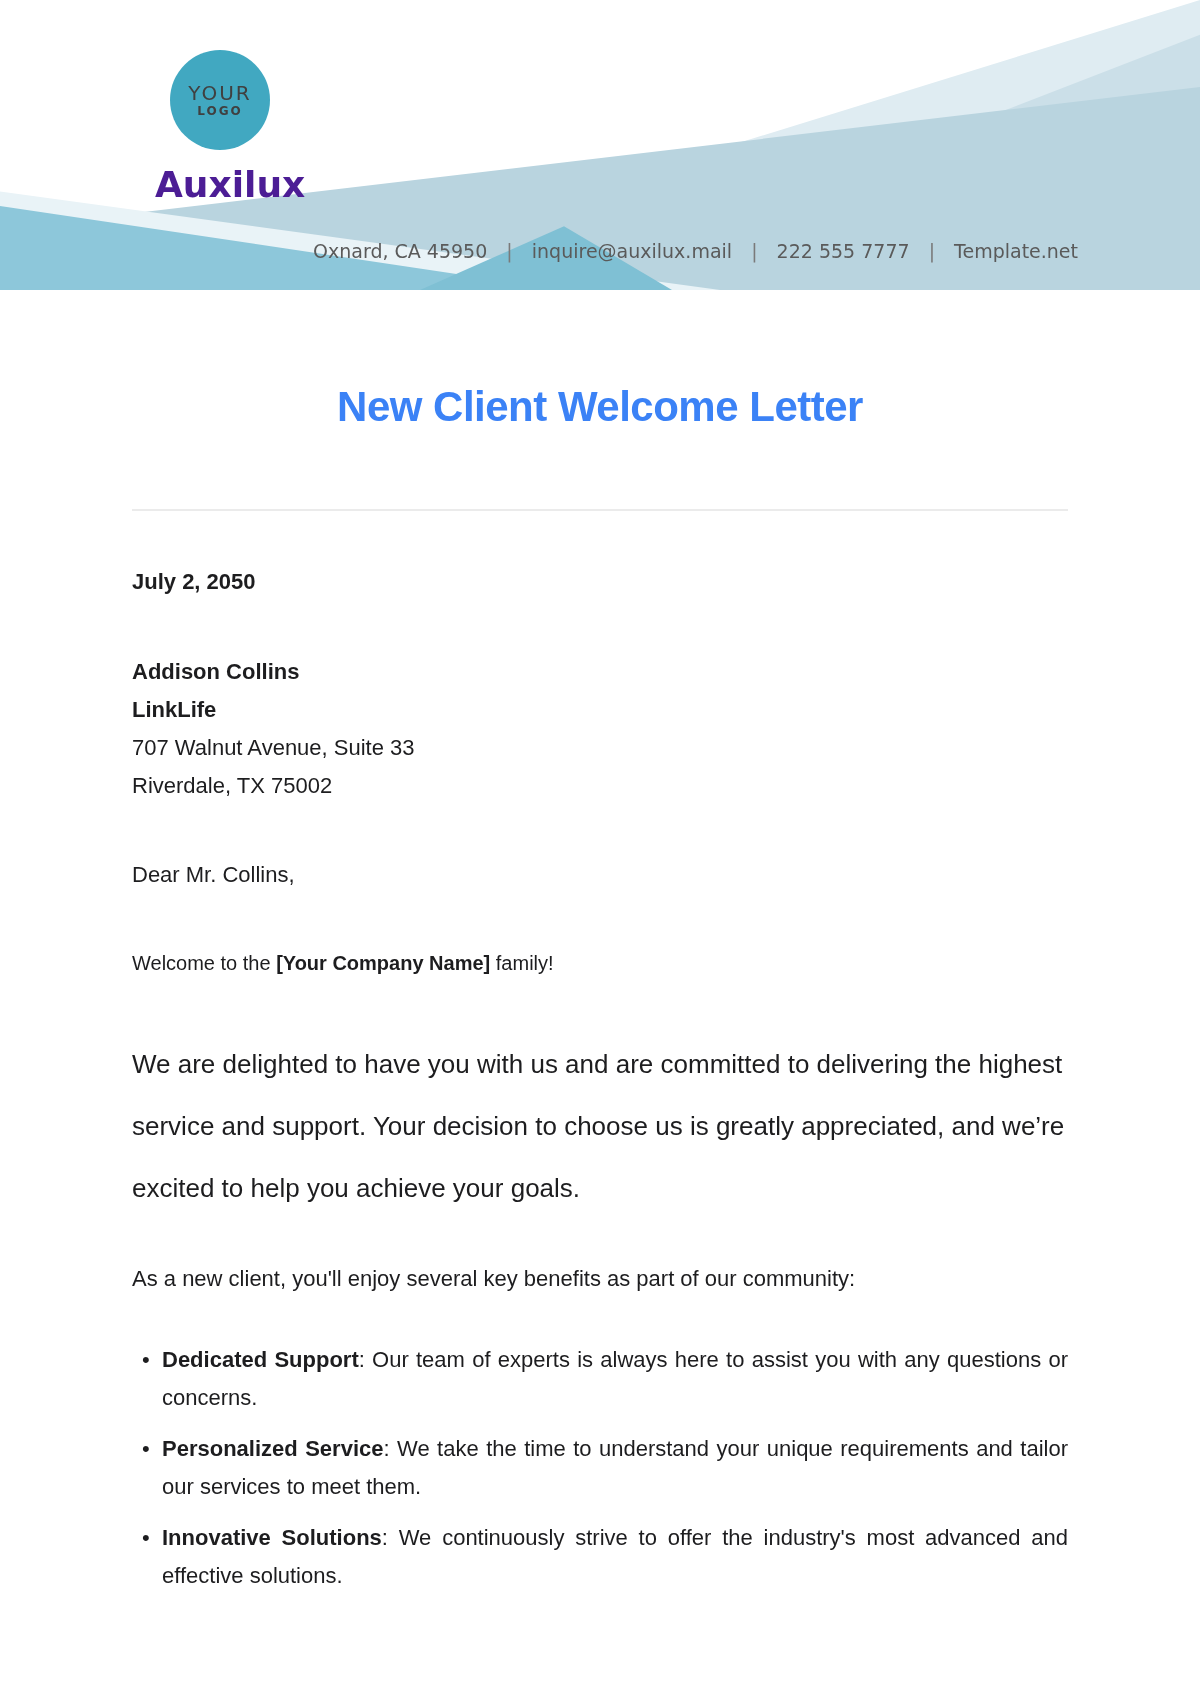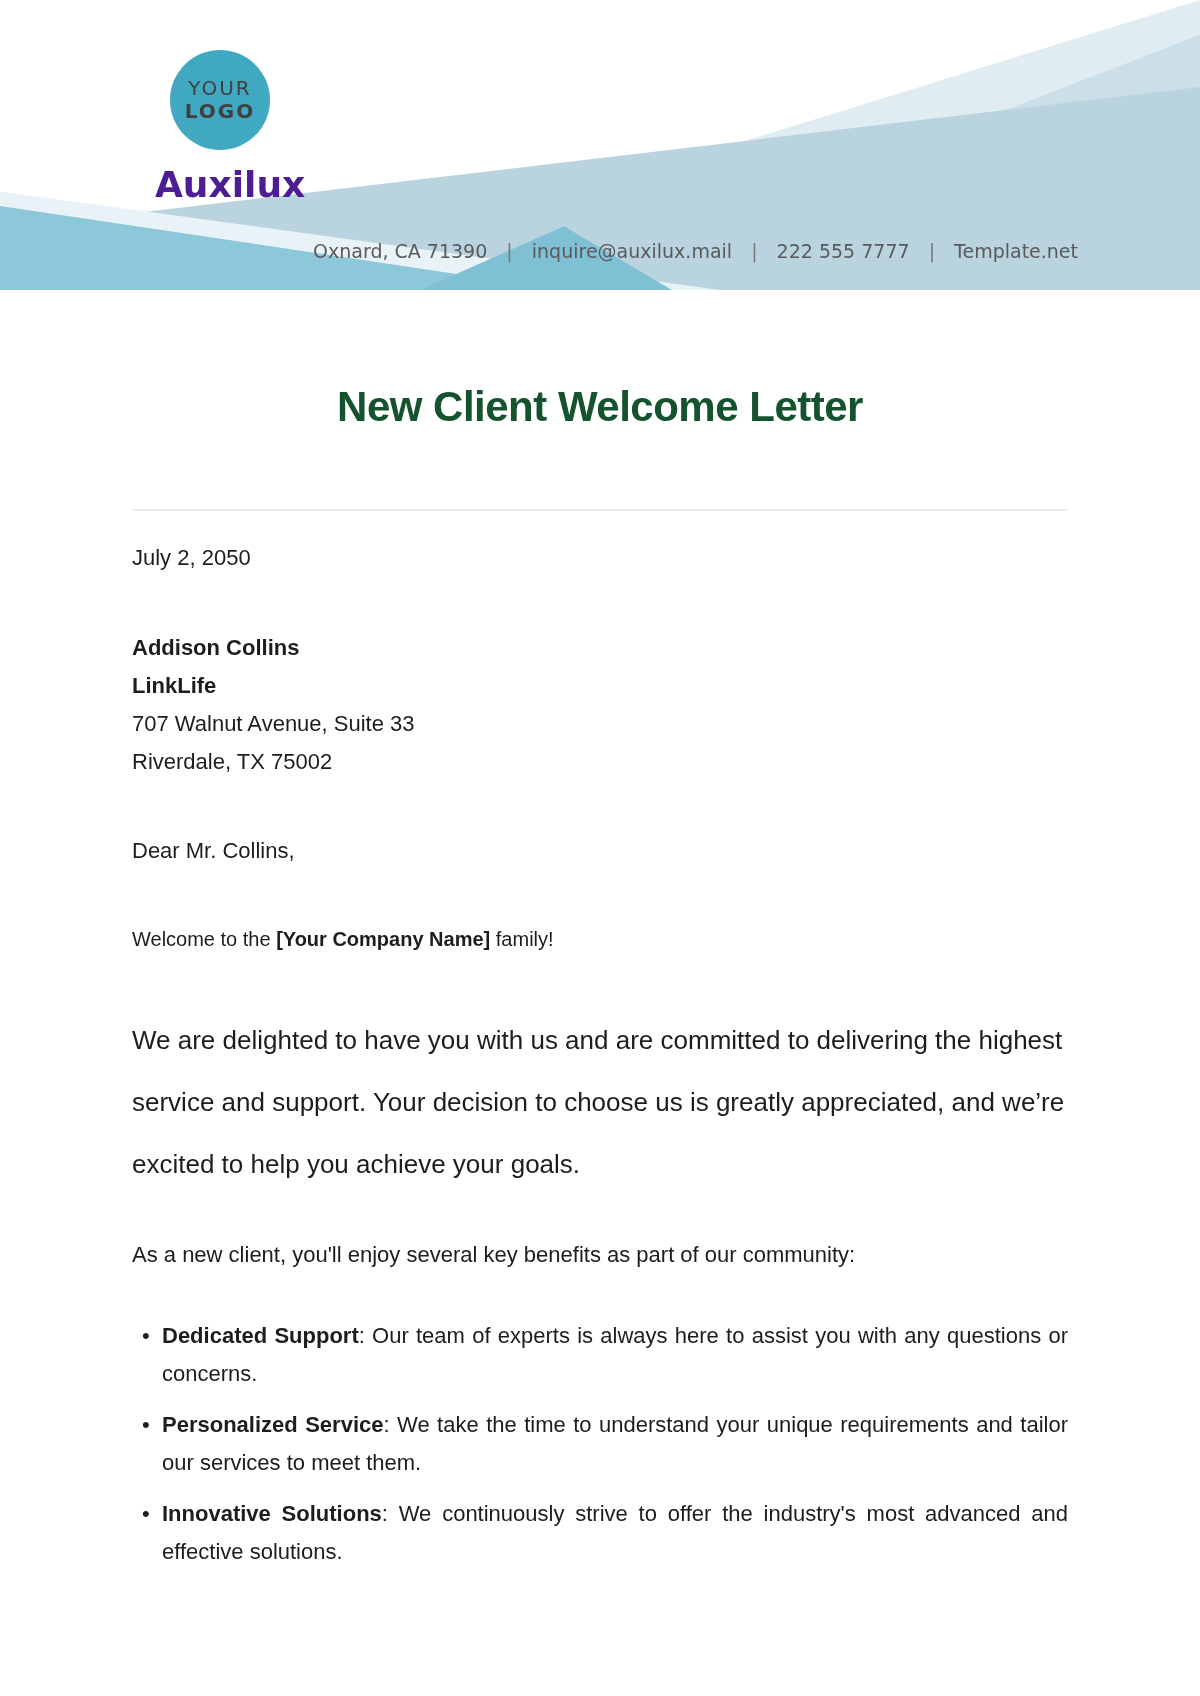--- a/index.html
+++ b/index.html
@@ -22,42 +22,42 @@
   .shape.w6 { background:#7fc0d4; clip-path:polygon(35% 100%, 47% 78%, 56% 100%); }
 
   .logo-wrap { position:absolute; left:155px; top:50px; width:130px; text-align:center; }
   .logo-circle {
     width:100px; height:100px; border-radius:50%;
     background:#41a8c1; margin:0 auto;
     display:flex; flex-direction:column; align-items:center; justify-content:center;
     color:#404040; font-family:"DejaVu Sans", sans-serif; line-height:1.15;
   }
   .logo-your { font-size:20px; letter-spacing:2px; font-weight:400; }
-  .logo-logo { font-size:20px; letter-spacing:2px; font-weight:700; }
+  .logo-logo { font-size:12px; letter-spacing:2px; font-weight:700; }
   .company-name {
     margin-top:14px; font-size:36px; font-weight:700; color:#4c1d95;
     font-family:"DejaVu Sans", sans-serif;
   }
 
   .contact-bar {
     position:absolute; right:122px; bottom:28px;
     font-family:"DejaVu Sans", sans-serif;
     font-size:19px; color:#5a5a5a; white-space:nowrap;
   }
   .contact-sep { margin:0 13px; color:#7a7a7a; }
 
   
   .content { padding:0 132px; }
   .doc-title {
     margin:93px 0 0; text-align:center;
     font-size:42px; line-height:48px; font-weight:700;
-    letter-spacing:-0.5px; color:#14532d;
+    letter-spacing:-0.5px; color:#3b82f6;
   }
   .divider { height:2px; background:#ebebeb; margin-top:78px; }
-  .letter-date { margin-top:34px; font-size:22px; font-weight:400; }
+  .letter-date { margin-top:58px; font-size:22px; font-weight:700; }
   .recipient { margin-top:58px; font-size:22px; line-height:38px; }
   .recipient .bold { font-weight:700; }
   .salutation { margin-top:56px; font-size:22px; line-height:28px; }
   .welcome-line { margin-top:60px; font-size:20px; line-height:28px; }
   .welcome-line b { font-weight:700; }
   .body-par { margin:56px 0 0; font-size:26px; line-height:62px; }
   .intro-benefits { margin-top:46px; font-size:22px; line-height:28px; }
   ul.benefits { margin:48px 0 0; padding:0; list-style:none; }
   ul.benefits li {
     position:relative; padding-left:30px; margin-bottom:13px;
@@ -81,21 +81,21 @@
 
     <div class="logo-wrap">
       <div class="logo-circle">
         <span class="logo-your">YOUR</span>
         <span class="logo-logo">LOGO</span>
       </div>
       <div class="company-name">Auxilux</div>
     </div>
 
     <div class="contact-bar">
-      <span>Oxnard, CA 71390</span>
+      <span>Oxnard, CA 45950</span>
       <span class="contact-sep">|</span>
       <span>inquire@auxilux.mail</span>
       <span class="contact-sep">|</span>
       <span>222 555 7777</span>
       <span class="contact-sep">|</span>
       <span>Template.net</span>
     </div>
   </header>
 
   <main class="content">

